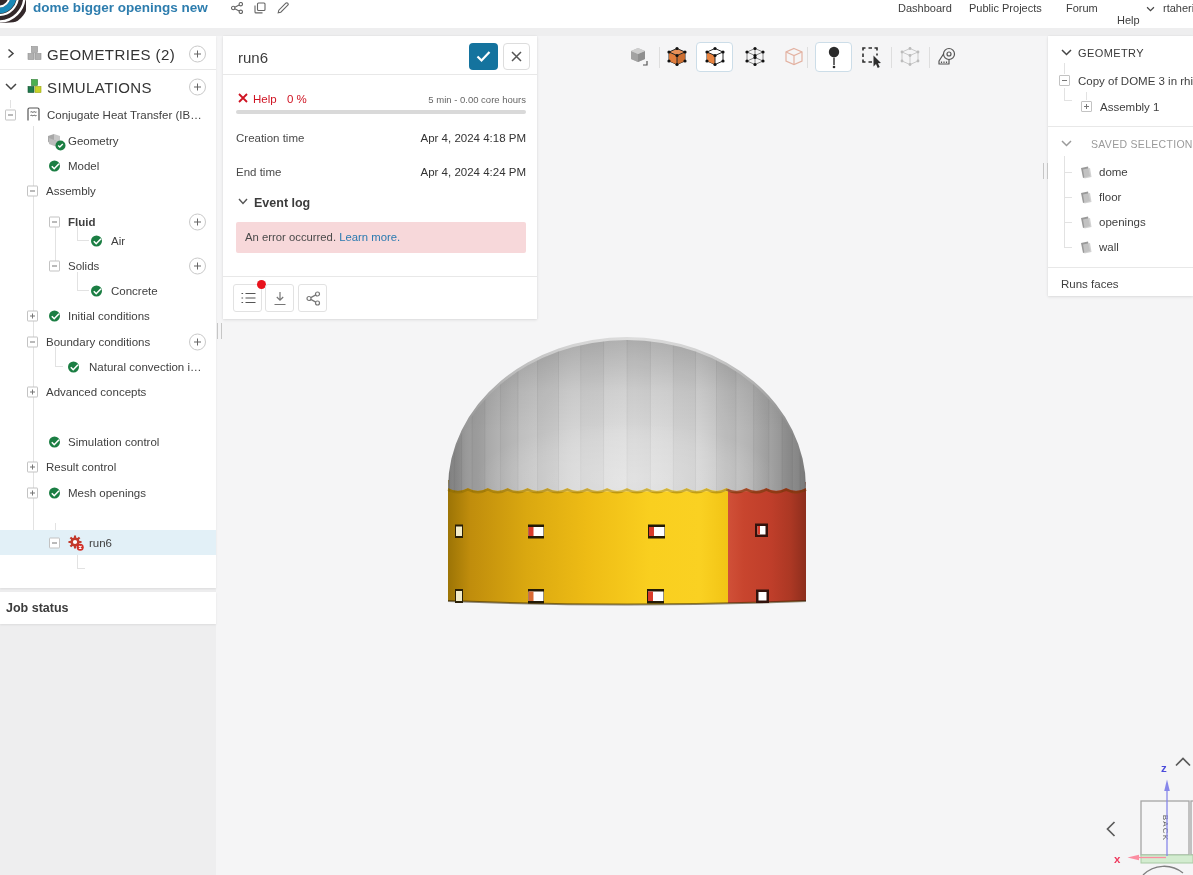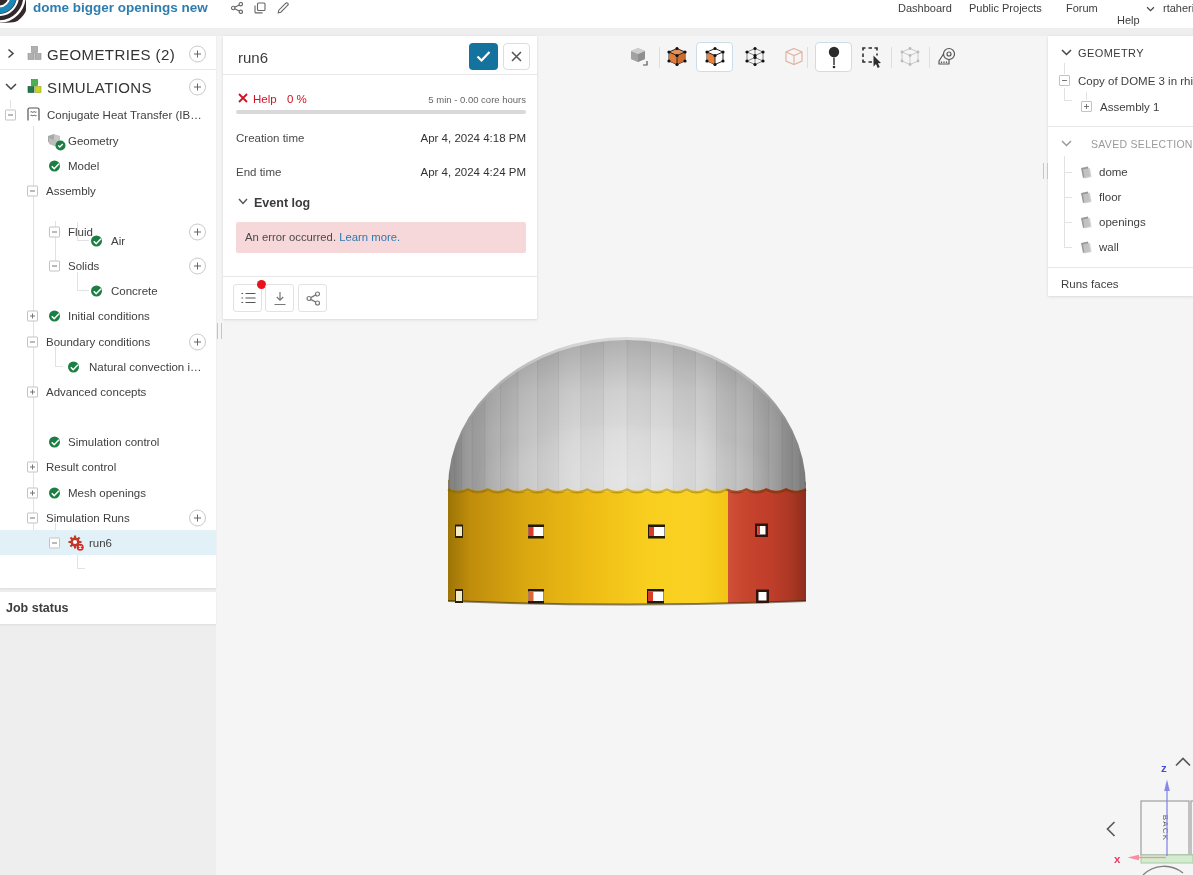--- a/index.html
+++ b/index.html
@@ -157,21 +157,21 @@
         </svg>
       </div>
     <div class="tlabel" style="left:68px;">Model</div>
   </div>
 
   <div class="trow" style="top:142px;">
     <div class="exp" style="left:27px;"></div>
     <div class="tlabel" style="left:46px;">Assembly</div>
   </div>
 
-  <div class="trow" style="top:183px;">
+  <div class="trow" style="top:173px;font-weight:bold;">
     <div class="exp" style="left:49px;"></div>
     <div class="tlabel" style="left:68px;">Fluid</div>
     <div class="pluscirc" style="left:189px;"></div>
   </div>
 
   <div class="trow" style="top:192px;">
     <div class="chk" style="left:91px;">
         <svg width="9" height="8" viewBox="0 0 9 8">
           <path d="M0.8,3.8 L3.2,6.2 L8,1.2" stroke="#fff" stroke-width="1.6" fill="none"></path>
         </svg>
@@ -242,25 +242,20 @@
   <div class="trow" style="top:444px;">
     <div class="exp plus" style="left:27px;"></div>
     <div class="chk" style="left:49px;">
         <svg width="9" height="8" viewBox="0 0 9 8">
           <path d="M0.8,3.8 L3.2,6.2 L8,1.2" stroke="#fff" stroke-width="1.6" fill="none"></path>
         </svg>
       </div>
     <div class="tlabel" style="left:68px;">Mesh openings</div>
   </div>
 
-  <div class="trow" style="top:469px;">
-    <div class="exp" style="left:27px;"></div>
-    <div class="tlabel" style="left:46px;">Simulation Runs</div>
-    <div class="pluscirc" style="left:189px;"></div>
-  </div>
 
   <div class="trow" style="top:494px;background:#e2f0f7;">
     <div class="exp" style="left:49px;"></div>
     <svg class="abs" style="left:67px;top:4px" width="18" height="18" viewBox="0 0 18 18">
       <polygon points="14.52,6.95 14.52,9.05 12.48,9.06 11.92,10.41 13.35,11.86 11.86,13.35 10.41,11.92 9.06,12.48 9.05,14.52 6.95,14.52 6.94,12.48 5.59,11.92 4.14,13.35 2.65,11.86 4.08,10.41 3.52,9.06 1.48,9.05 1.48,6.95 3.52,6.94 4.08,5.59 2.65,4.14 4.14,2.65 5.59,4.08 6.94,3.52 6.95,1.48 9.05,1.48 9.06,3.52 10.41,4.08 11.86,2.65 13.35,4.14 11.92,5.59 12.48,6.94" fill="#c2392b"></polygon>
       <circle cx="8" cy="8" r="2.1" fill="#fff"></circle>
       <circle cx="13.2" cy="13.2" r="3.5" fill="#d22f27"></circle>
       <path d="M11.9,11.9 L14.5,14.5 M14.5,11.9 L11.9,14.5" stroke="#fff" stroke-width="1.1"></path>
     </svg>
     <div class="tlabel" style="left:89px;">run6</div>

